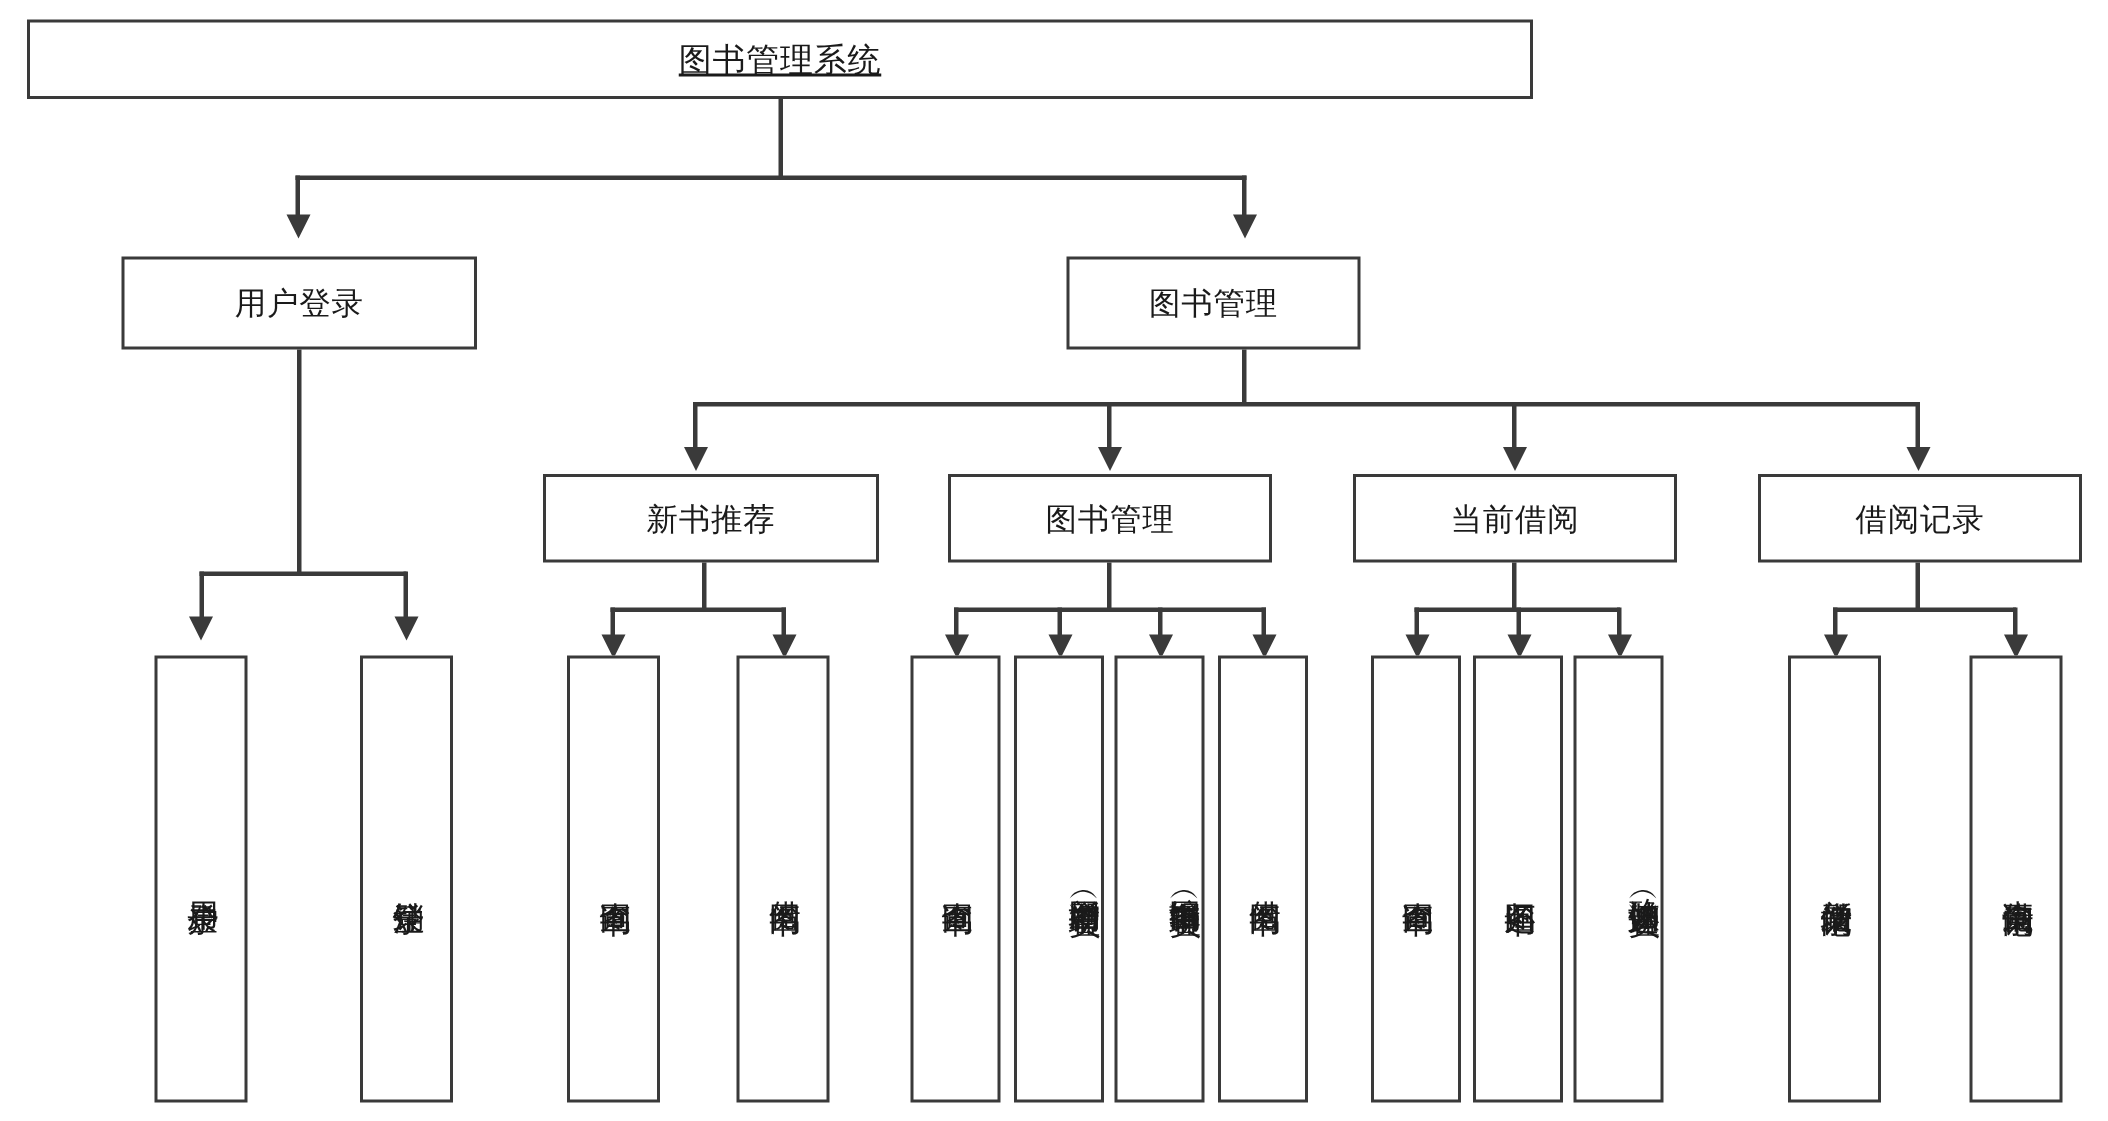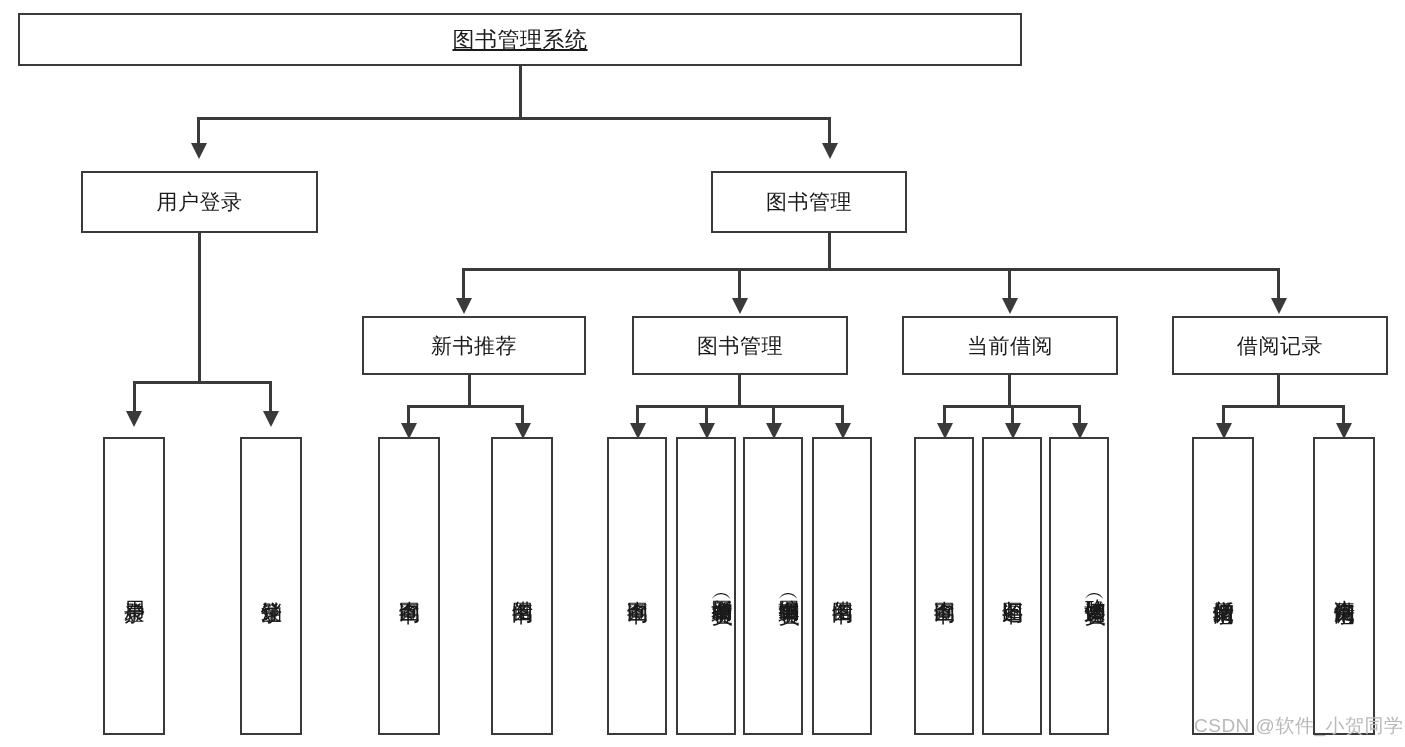--- a/index.html
+++ b/index.html
@@ -188,15 +188,14 @@
     <span class="vtext">确认归还（管理员）</span>
   </div>
 
   <div class="node node-v align-center" style="left:1192px; top:437px; width:62px; height:298px;">
     <span class="vtext">新增借阅记录</span>
   </div>
   <div class="node node-v align-center" style="left:1313px; top:437px; width:62px; height:298px;">
     <span class="vtext">查询借阅记录</span>
   </div>
 
-  <div class="watermark" style="left:1194px; top:713px;">CSDN @软件_小贺同学</div>
 
 </div>
 
 </body></html>

